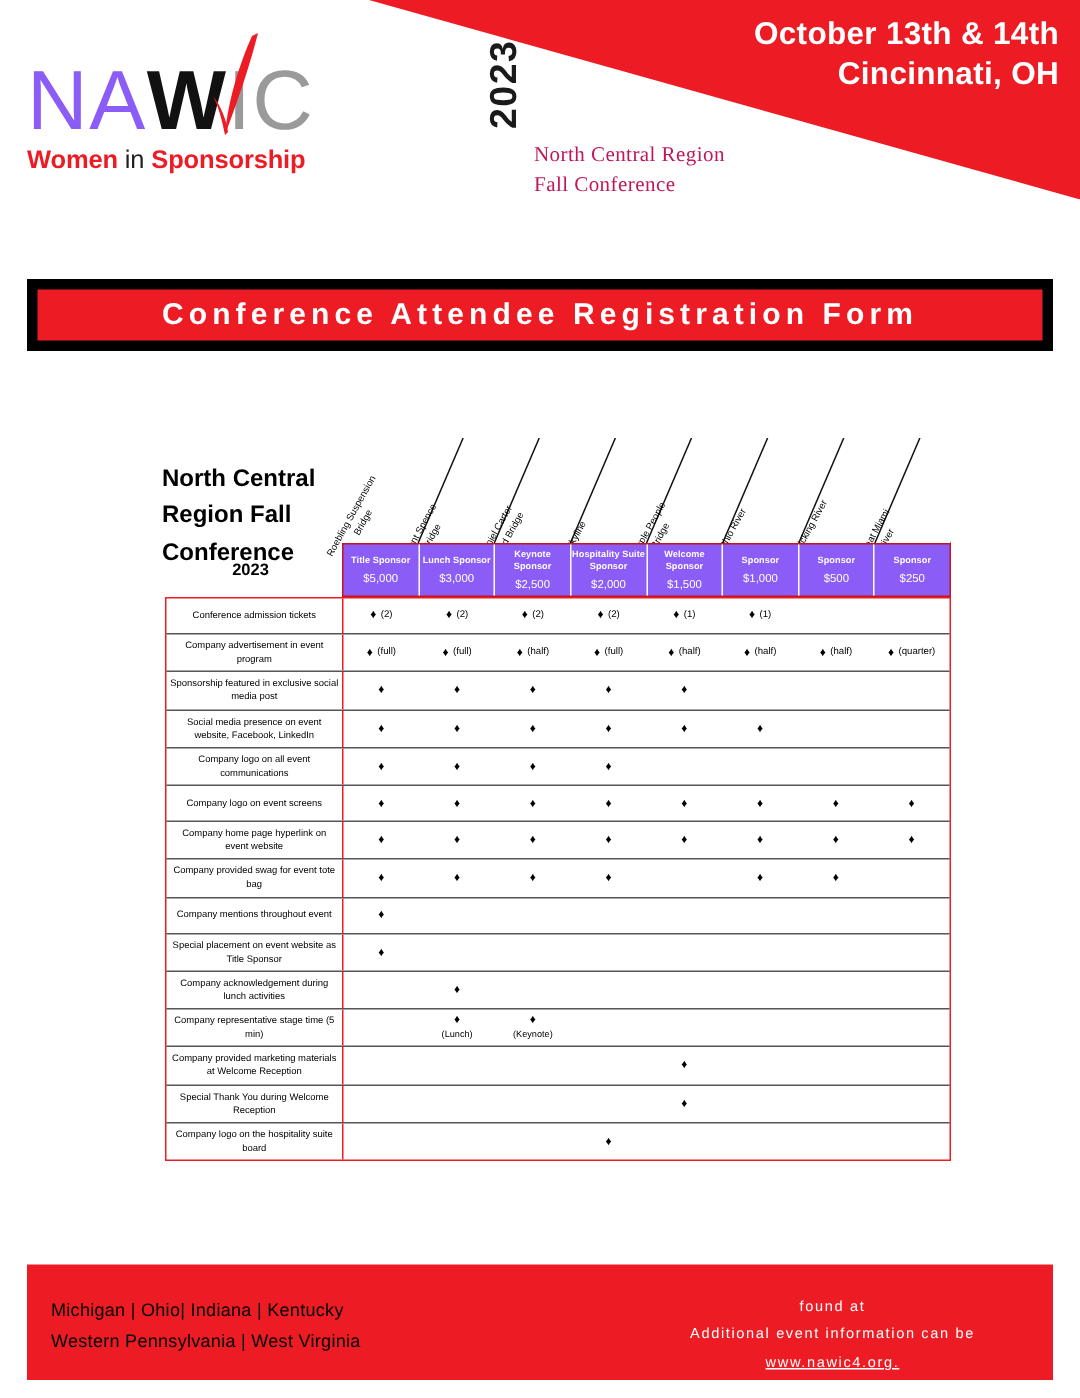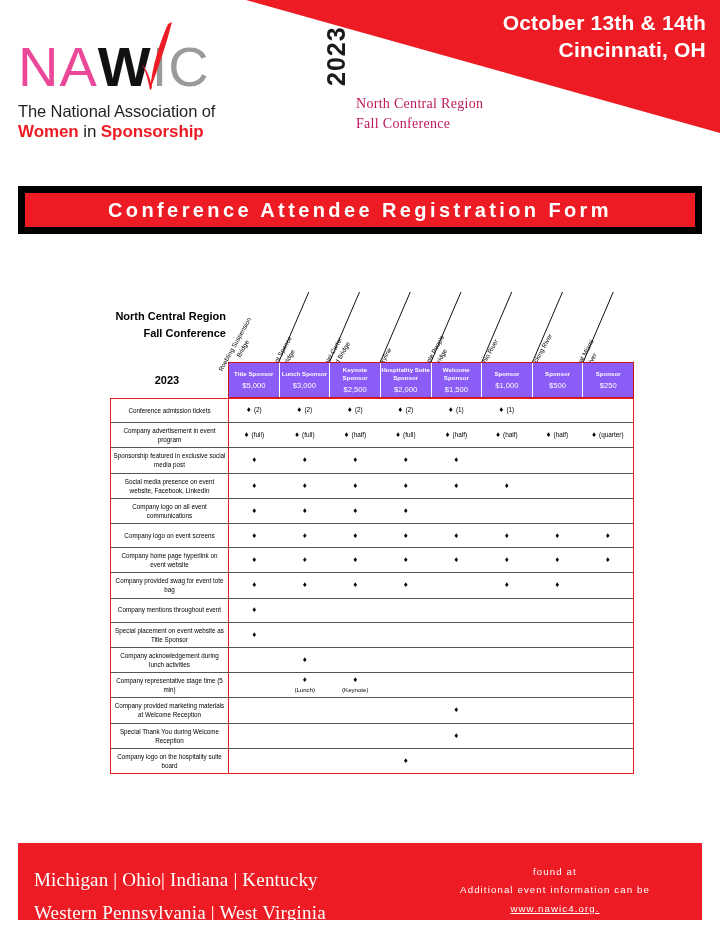--- a/index.html
+++ b/index.html
@@ -82,21 +82,21 @@
   }
   .logo-wordmark {
     position: relative;
     height: 58px;
     line-height: 58px;
     font-size: 56px;
     letter-spacing: 1px;
     font-weight: 400;
     white-space: nowrap;
   }
-  .lw-na { color: #ec4899; }
+  .lw-na { color: #8b5cf6; }
   .lw-w  { color: #111111; font-weight: bold; }
   .lw-i  { color: #9a9a9a; }
   .lw-c  { color: #9a9a9a; }
   .logo-swoosh {
     position: absolute;
     left: 122px;
     top: -18px;
     width: 34px;
     height: 74px;
     pointer-events: none;
@@ -146,22 +146,22 @@
     left: 110px;
     top: 292px;
     width: 524px;
     height: 482px;
   }
   .matrix-title {
     position: absolute;
     left: -2px;
     top: 16px;
     width: 118px;
-    text-align: right;
-    font-size: 11px;
+    text-align: left;
+    font-size: 16px;
     font-weight: bold;
     line-height: 1.52;
     color: #000;
   }
   .matrix-year {
     position: absolute;
     left: -2px;
     top: 82px;
     width: 118px;
     text-align: center;
@@ -305,23 +305,23 @@
     height: 77px;
     background: #ED1C24;
     display: flex;
     align-items: center;
     box-sizing: border-box;
   }
   .footer-states {
     position: absolute;
     left: 16px;
     top: 20px;
-    color: #ffffff;
-    font-family: Liberation Serif, serif;
-    font-size: 19px;
+    color: #000000;
+    font-family: Liberation Sans, sans-serif;
+    font-size: 12px;
     line-height: 1.75;
     letter-spacing: 0.2px;
   }
   .footer-info {
     position: absolute;
     left: 404px;
     top: 20px;
     width: 266px;
     text-align: center;
     color: #ffffff;
@@ -351,21 +351,20 @@
 </div>
 
 <div class="logo-block">
   <div class="logo-wordmark">
     <span class="lw-na">NA</span><span class="lw-w">W</span><span class="lw-i">I</span><span class="lw-c">C</span>
     <svg class="logo-swoosh" viewBox="0 0 34 74">
       <path d="M32 2 C26 26, 18 48, 10 70 C12 46, 20 22, 28 4 Z" fill="#ED1C24"></path>
       <path d="M10 70 C8 60, 6 52, 2 44 C7 50, 11 60, 12 68 Z" fill="#ED1C24"></path>
     </svg>
   </div>
-  <div class="logo-sub1">The National Association of</div>
   <div class="logo-sub2"><span>Women</span><span class="lightweight"> in </span><span>Sponsorship</span></div>
 </div>
 
 <div class="title-bar">
   <div class="title-bar-text">Conference Attendee Registration Form</div>
 </div>
 
 <div class="matrix">
   <div class="matrix-title">North Central Region Fall Conference</div>
   <div class="matrix-year">2023</div>

